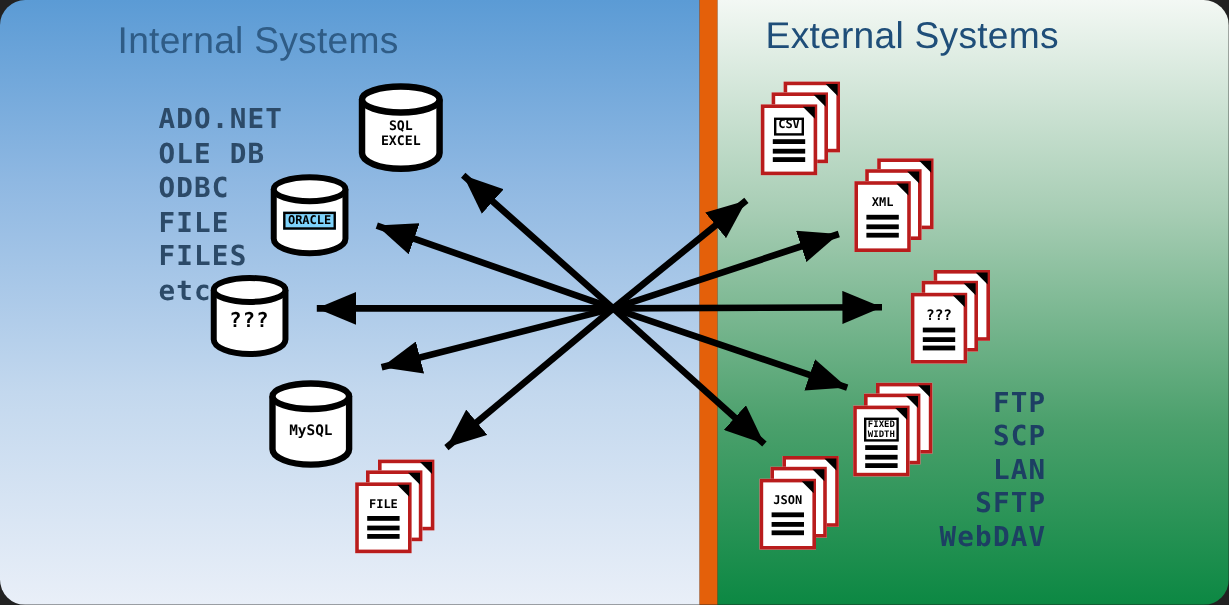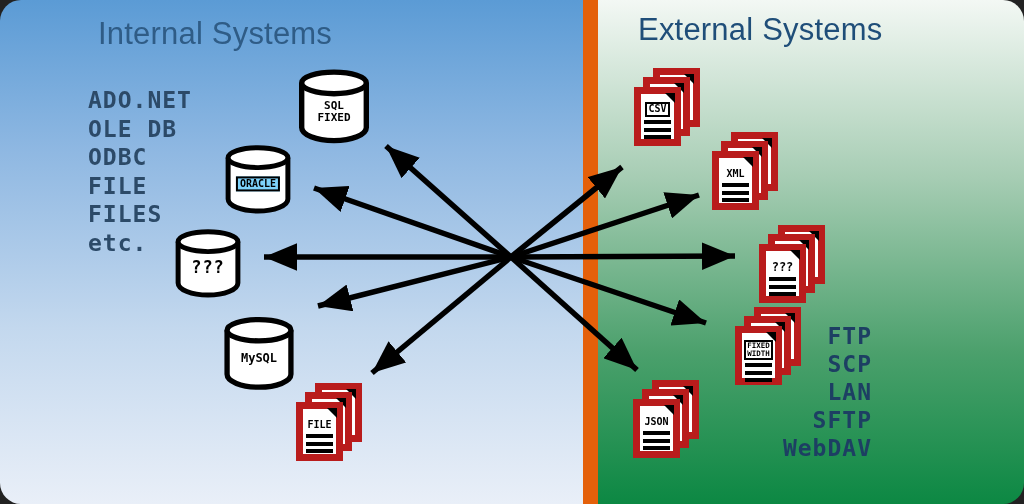--- a/index.html
+++ b/index.html
@@ -36,21 +36,21 @@
     position:absolute;left:88px;top:86px;
     font-size:23px;line-height:28.5px;letter-spacing:1px;
     color:#2c4a68;
   }
   .protocol-list{
     position:absolute;left:736px;top:322px;width:136px;
     text-align:right;
     font-size:23px;line-height:28px;letter-spacing:1px;
     color:#1d3f63;
   }
-  .tech-list div,.protocol-list div{white-space:nowrap;}
+  .tech-list div,.protocol-list div{white-space:nowrap;margin-left:44px;}
   
   .cyl{position:absolute;z-index:10;}
   .cyl svg{position:absolute;left:0;top:0;width:100%;height:100%;}
   .cyl-label{
     position:absolute;left:50%;top:57%;
     transform:translate(-50%,-50%);
     font-family:"DejaVu Sans Mono", monospace;
     font-weight:bold;color:#000;
     text-align:center;white-space:pre-line;
     line-height:1.12;
@@ -60,21 +60,21 @@
   .cyl-oracle{left:222px;top:142px;width:72px;height:74px;}
   .cyl-oracle .cyl-label{font-size:10px;border:2px solid #000;padding:0 2px;background:#7dd3fc;}
   .cyl-unknown{left:172px;top:226px;width:72px;height:74px;}
   .cyl-unknown .cyl-label{font-size:17px;letter-spacing:1px;}
   .cyl-mysql{left:221px;top:313px;width:76px;height:80px;}
   .cyl-mysql .cyl-label{font-size:12px;}
   
   .stack{position:absolute;width:66px;height:78px;z-index:10;}
   .page{
     position:absolute;width:47px;height:59px;box-sizing:border-box;
-    background:#fff;border:7px solid #b91c1c;
+    background:#fff;border:3px solid #b91c1c;
   }
   .page::after{ 
     content:"";position:absolute;top:-1px;right:-1px;
     width:0;height:0;
     border-top:10px solid #000;border-left:10px solid transparent;
   }
   .p3{left:19px;top:0;}
   .p2{left:9px;top:9px;}
   .p1{left:0;top:19px;}
   .doc-label{
@@ -85,21 +85,21 @@
   }
   .doc-label.boxed{border:2px solid #000;padding:0 1px;margin-top:8px;}
   .doc-label.big{font-size:12px;margin-top:10px;}
   .doc-label.tiny{font-size:7.5px;margin-top:7px;}
   .doc-lines{margin-top:3px;}
   .doc-lines i{display:block;width:27px;height:4px;background:#000;margin:3.5px auto 0 auto;}
   .stack-file{left:296px;top:383px;}
   .stack-csv{left:634px;top:68px;}
   .stack-xml{left:712px;top:132px;}
   .stack-q{left:759px;top:225px;}
-  .stack-fixed{left:711px;top:307px;margin-left:24px;}
+  .stack-fixed{left:711px;top:319px;}
   .stack-json{left:633px;top:380px;}
   
   .arrows{position:absolute;left:0;top:0;width:1024px;height:504px;z-index:5;pointer-events:none;}
   .arrows line{stroke:#000;stroke-width:5.5;}
 </style>
 </head>
 <body>
 
 <div class="canvas">
 
@@ -144,21 +144,21 @@
     <line x1="511" y1="257" x2="706" y2="323" marker-end="url(#ah)"></line>
     <line x1="511" y1="257" x2="637" y2="370" marker-end="url(#ah)"></line>
   </svg>
 
   <div class="cyl cyl-sql">
     <svg viewBox="0 0 100 104">
       <path d="M8 22 v58 c0 9.4 18.8 17 42 17 s42 -7.6 42 -17 V22" fill="#fff" stroke="#000" stroke-width="7"></path>
       <ellipse cx="50" cy="22" rx="42" ry="14" fill="#fff" stroke="#000" stroke-width="7"></ellipse>
     </svg>
     <span class="cyl-label">SQL
-FIXED</span>
+EXCEL</span>
   </div>
 
   <div class="cyl cyl-oracle">
     <svg viewBox="0 0 100 104">
       <path d="M8 22 v58 c0 9.4 18.8 17 42 17 s42 -7.6 42 -17 V22" fill="#fff" stroke="#000" stroke-width="7"></path>
       <ellipse cx="50" cy="22" rx="42" ry="14" fill="#fff" stroke="#000" stroke-width="7"></ellipse>
     </svg>
     <span class="cyl-label">ORACLE</span>
   </div>
 

